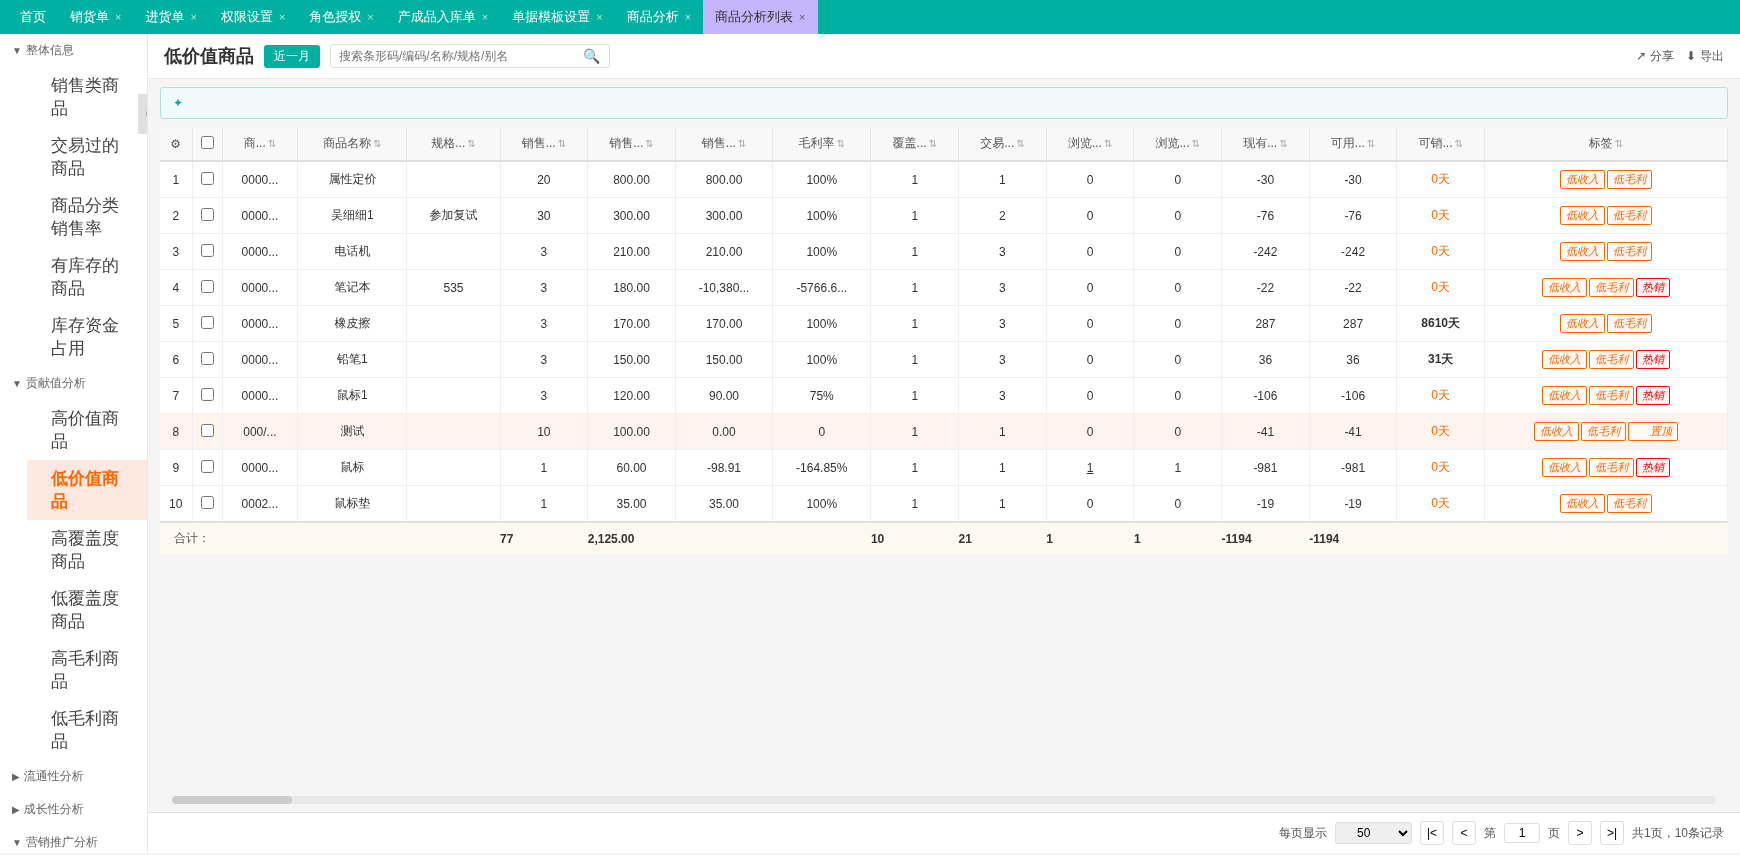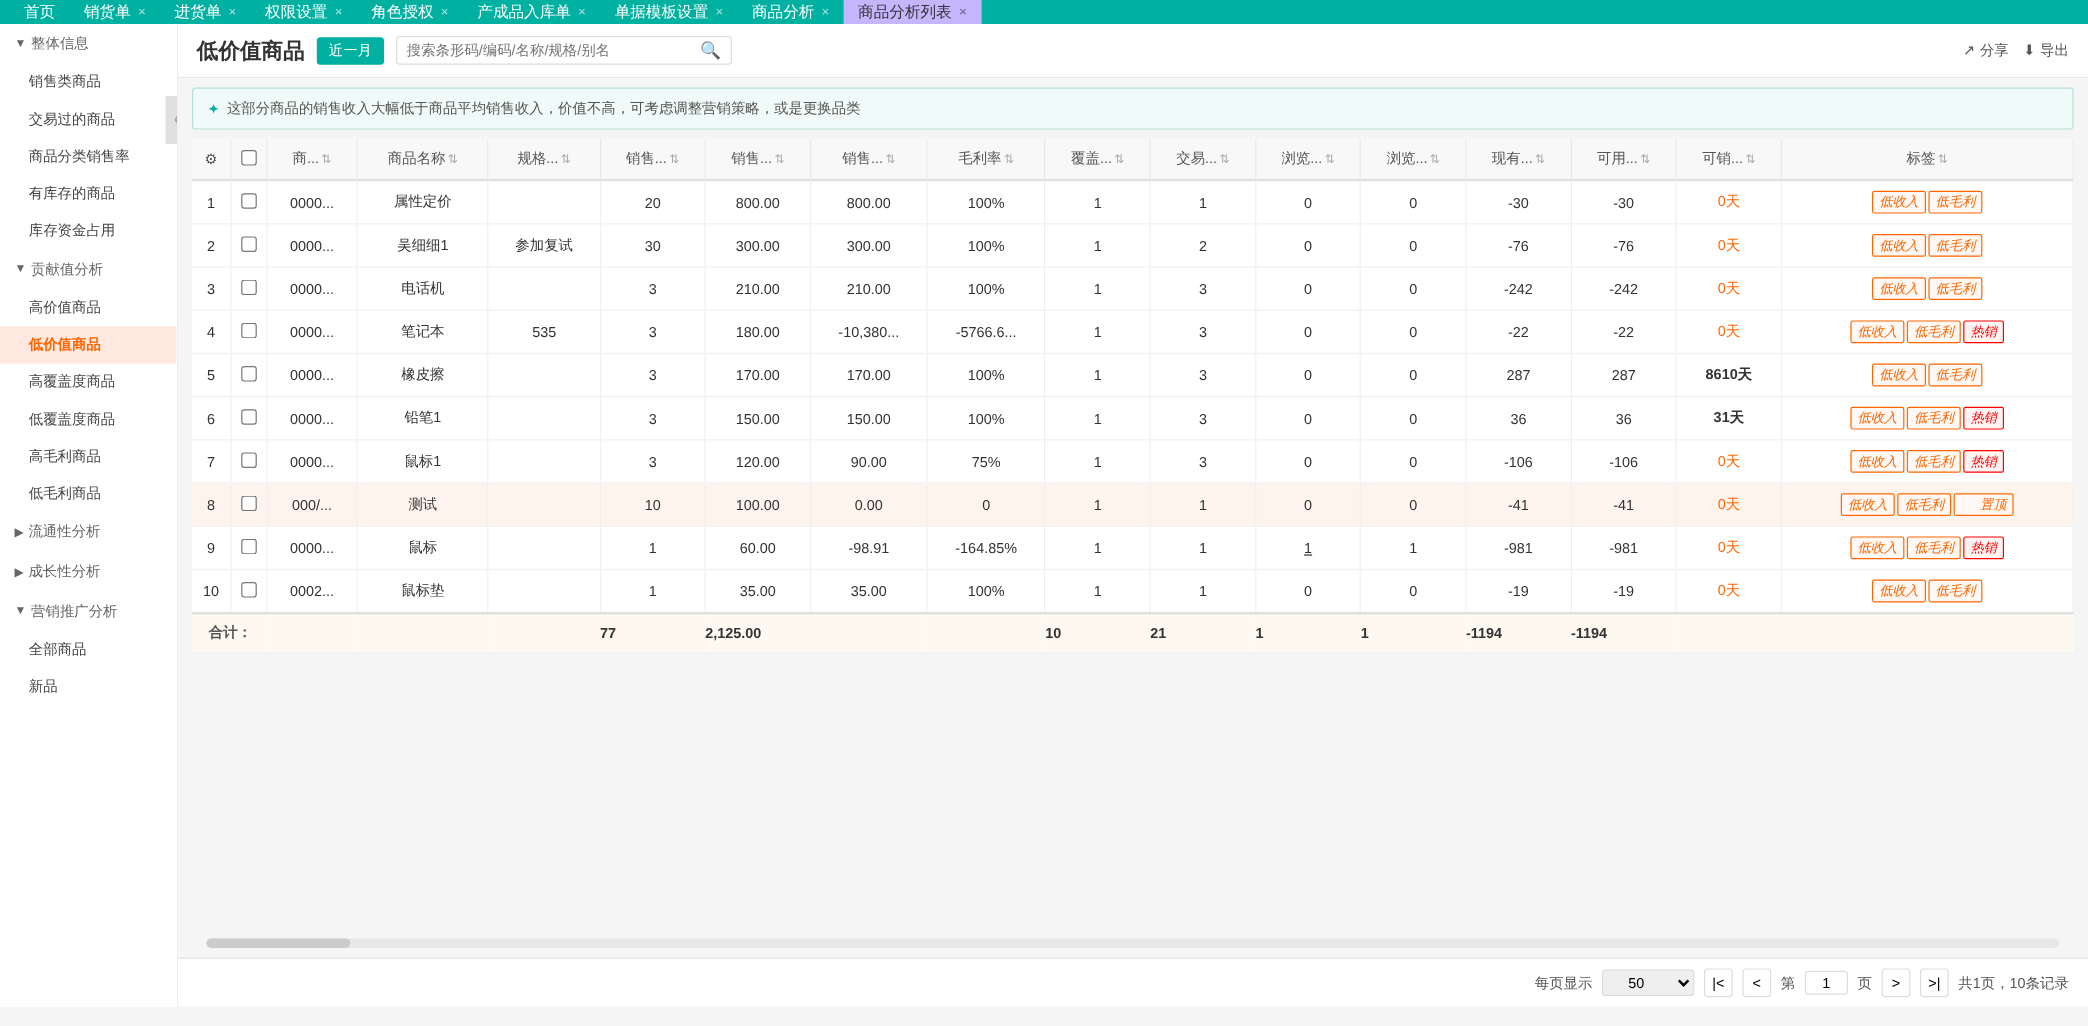--- a/index.html
+++ b/index.html
@@ -3,21 +3,21 @@
   <meta charset="utf-8">
   <style>
     * { box-sizing: border-box; margin: 0; padding: 0; }
     body { font-family: 'Microsoft YaHei', Arial, sans-serif; font-size: 12px; background: #f5f5f5; color: #333; }
 
     
     .top-nav {
       background: #00b0a0;
       display: flex;
       align-items: center;
-      height: 20px;
+      height: 34px;
       padding: 0 8px;
       color: white;
       font-size: 13px;
     }
     .top-nav .nav-item {
       padding: 0 12px;
       height: 36px;
       display: flex;
       align-items: center;
       cursor: pointer;
@@ -44,23 +44,24 @@
       display: flex;
       align-items: center;
       padding: 8px 12px;
       font-size: 12px;
       color: #666;
       cursor: pointer;
     }
     .sidebar-section-header .arrow { margin-right: 4px; font-size: 10px; }
     .sidebar-item {
       padding: 7px 12px 7px 24px;
-      font-size: 12px;
+      font-size: 17px;
       color: #444;
       cursor: pointer;
+      margin-left: 27px;
     }
     .sidebar-item.active { background: #ffe8e0; color: #ff6600; font-weight: bold; }
     .collapse-btn {
       position: absolute;
       left: 138px;
       top: 60px;
       width: 14px;
       height: 40px;
       background: #e0e0e0;
       border-radius: 0 4px 4px 0;
@@ -392,21 +393,20 @@
         </button>
         <button class="header-btn">
           <span>⬇</span>
           <span>导出</span>
         </button>
       </div>
     </div>
 
     <div class="info-bar">
       <span class="info-icon">✦</span>
-      <span>这部分商品的销售收入大幅低于商品平均销售收入，价值不高，可考虑调整营销策略，或是更换品类</span>
     </div>
 
     <div class="table-container">
       <table>
         <thead>
           <tr>
             <th class="col-gear">⚙</th>
             <th class="col-check">
               <input type="checkbox" style="">
             </th>
@@ -614,21 +614,21 @@
     <td><span>0</span></td>
     <td>0</td>
     <td>-19</td>
     <td>-19</td>
     <td><span class="days-0">0天</span></td>
     <td><span class="tag tag-low-income">低收入</span><span class="tag tag-low-profit">低毛利</span></td>
   </tr>
           </tbody>
         <tfoot>
           <tr style="background:#fdf8f0; font-weight:bold; border-top: 2px solid #e0e0e0;">
-            <td colspan="2" style="text-align:right; padding: 7px 12px; font-weight:bold; color:#555;">合计：</td>
+            <td colspan="2" style="text-align:right; padding: 7px 12px; font-weight:normal; color:#555;">合计：</td>
             <td></td>
             <td></td>
             <td></td>
             <td>77</td>
             <td>2,125.00</td>
             <td></td>
             <td></td>
             <td>10</td>
             <td>21</td>
             <td>1</td>

